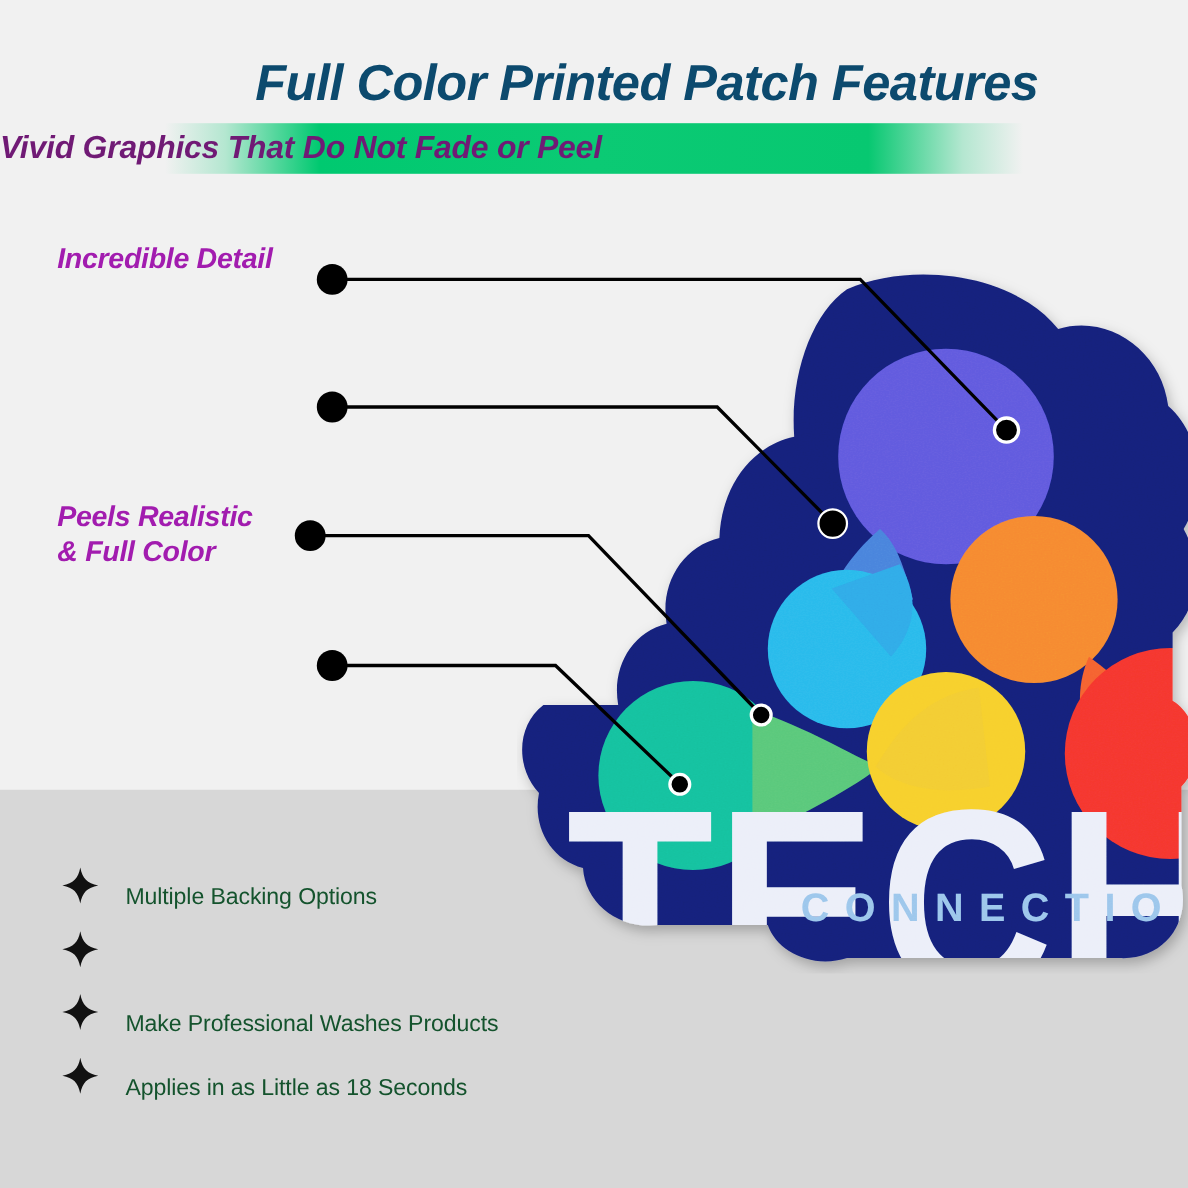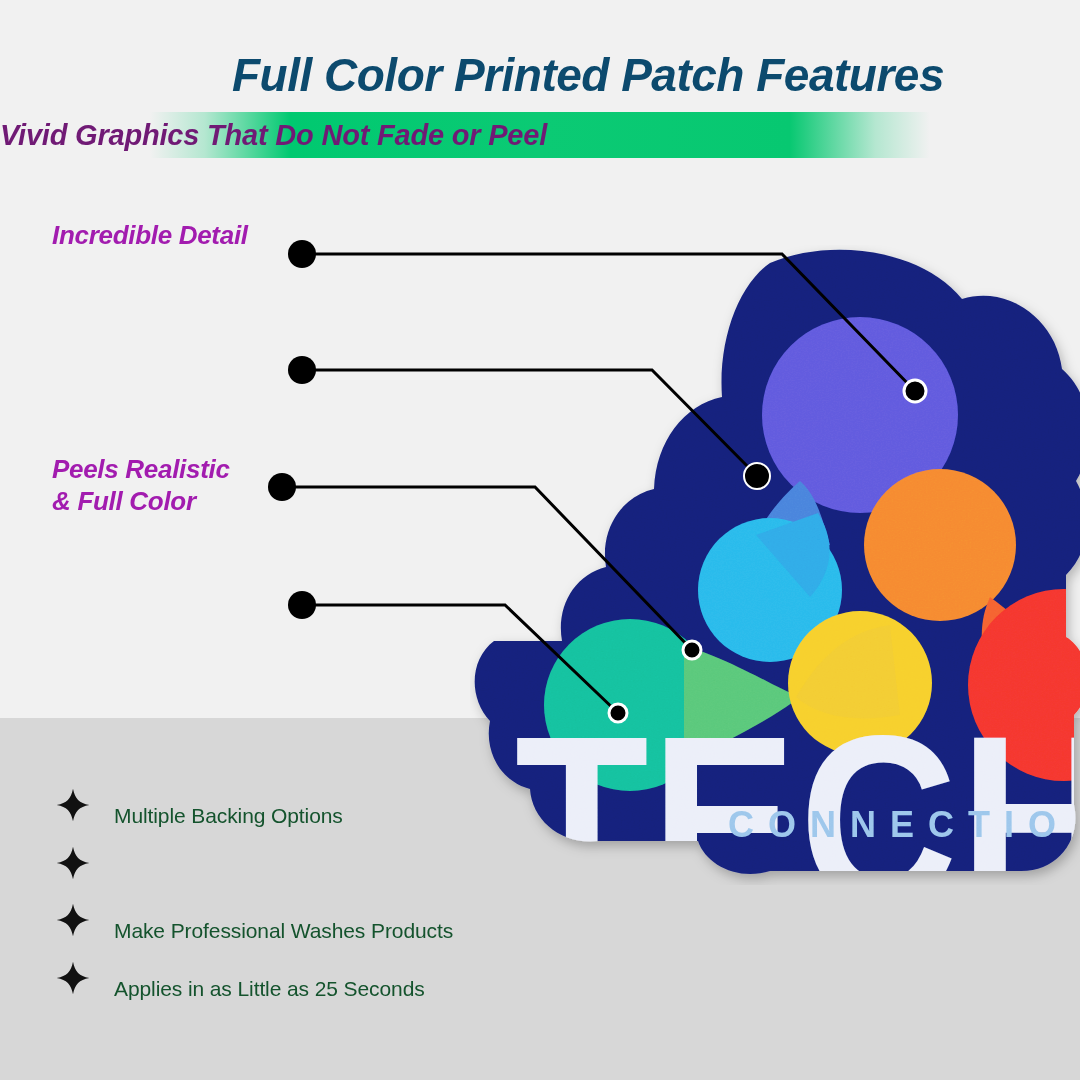--- a/index.html
+++ b/index.html
@@ -204,17 +204,17 @@
     <div class="bullet">
       <svg class="star" viewBox="0 0 100 100">
         <path d="M50 2 C56 32 68 44 98 50 C68 56 56 68 50 98 C44 68 32 56 2 50 C32 44 44 32 50 2 Z" fill="#111"></path>
       </svg>
       <div class="btext">Make Professional Washes Products</div>
     </div>
     <div class="bullet">
       <svg class="star" viewBox="0 0 100 100">
         <path d="M50 2 C56 32 68 44 98 50 C68 56 56 68 50 98 C44 68 32 56 2 50 C32 44 44 32 50 2 Z" fill="#111"></path>
       </svg>
-      <div class="btext">Applies in as Little as 25 Seconds</div>
+      <div class="btext">Applies in as Little as 18 Seconds</div>
     </div>
   </div>
 
 </div>
 
 </body></html>

